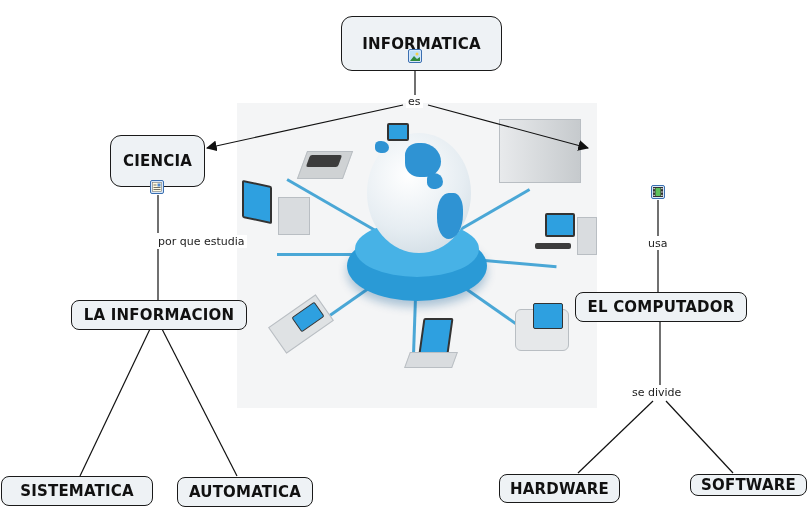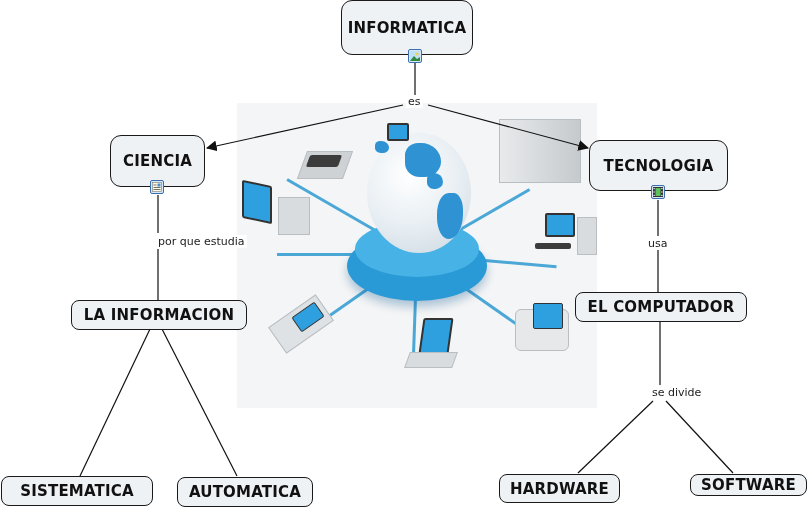--- a/index.html
+++ b/index.html
@@ -117,23 +117,23 @@
       <line x1="660" y1="321" x2="660" y2="385"></line>
 
       <line x1="653" y1="401" x2="578" y2="473"></line>
       <line x1="666" y1="401" x2="733" y2="473"></line>
     </g>
   </svg>
 
   <div class="link-label" style="left:406px;top:95px;">es</div>
   <div class="link-label" style="left:108px;top:235px;margin-left:48px;">por que estudia</div>
   <div class="link-label" style="left:646px;top:237px;">usa</div>
-  <div class="link-label" style="left:650px;top:386px;">se divide</div>
+  <div class="link-label" style="left:630px;top:386px;">se divide</div>
 
-  <div class="node big" style="left:341px;top:0px;width:132px;height:55px;">
+  <div class="node big" style="left:341px;top:16px;width:161px;height:55px;">
     <span>INFORMATICA</span>
   </div>
   <div class="resource" style="left:408px;top:49px;">
     <svg width="10" height="10" viewBox="0 0 10 10">
         <rect x="0" y="0" width="10" height="10" fill="#bfe0f7"></rect>
         <circle cx="7" cy="3" r="1.5" fill="#f2d04a"></circle>
         <path d="M0,10 L4,5 L7,8 L10,6 L10,10 z" fill="#2f8a3c"></path>
       </svg>
   </div>
 
@@ -143,23 +143,20 @@
   <div class="resource" style="left:150px;top:180px;">
     <svg width="10" height="10" viewBox="0 0 10 10">
         <rect x="0.5" y="0.5" width="9" height="9" fill="#fffbe0" stroke="#777" stroke-width="0.6"></rect>
         <rect x="5.5" y="1.5" width="3" height="3" fill="#4c8ad6"></rect>
         <line x1="1.5" y1="3" x2="4.5" y2="3" stroke="#333" stroke-width="0.7"></line>
         <line x1="1.5" y1="5.5" x2="8.5" y2="5.5" stroke="#333" stroke-width="0.7"></line>
         <line x1="1.5" y1="7.5" x2="8.5" y2="7.5" stroke="#333" stroke-width="0.7"></line>
       </svg>
   </div>
 
-  <div class="node big" style="left:589px;top:140px;width:139px;height:51px;">
-    <span>TECNOLOGIA</span>
-  </div>
   <div class="resource" style="left:651px;top:185px;">
     <svg width="10" height="10" viewBox="0 0 10 10">
         <rect x="0" y="0" width="10" height="10" fill="#333"></rect>
         <rect x="2.5" y="1" width="5" height="8" fill="#5cc25c"></rect>
         <rect x="0.5" y="1" width="1.2" height="1.2" fill="#fff"></rect>
         <rect x="0.5" y="4.4" width="1.2" height="1.2" fill="#fff"></rect>
         <rect x="0.5" y="7.8" width="1.2" height="1.2" fill="#fff"></rect>
         <rect x="8.3" y="1" width="1.2" height="1.2" fill="#fff"></rect>
         <rect x="8.3" y="4.4" width="1.2" height="1.2" fill="#fff"></rect>
         <rect x="8.3" y="7.8" width="1.2" height="1.2" fill="#fff"></rect>

